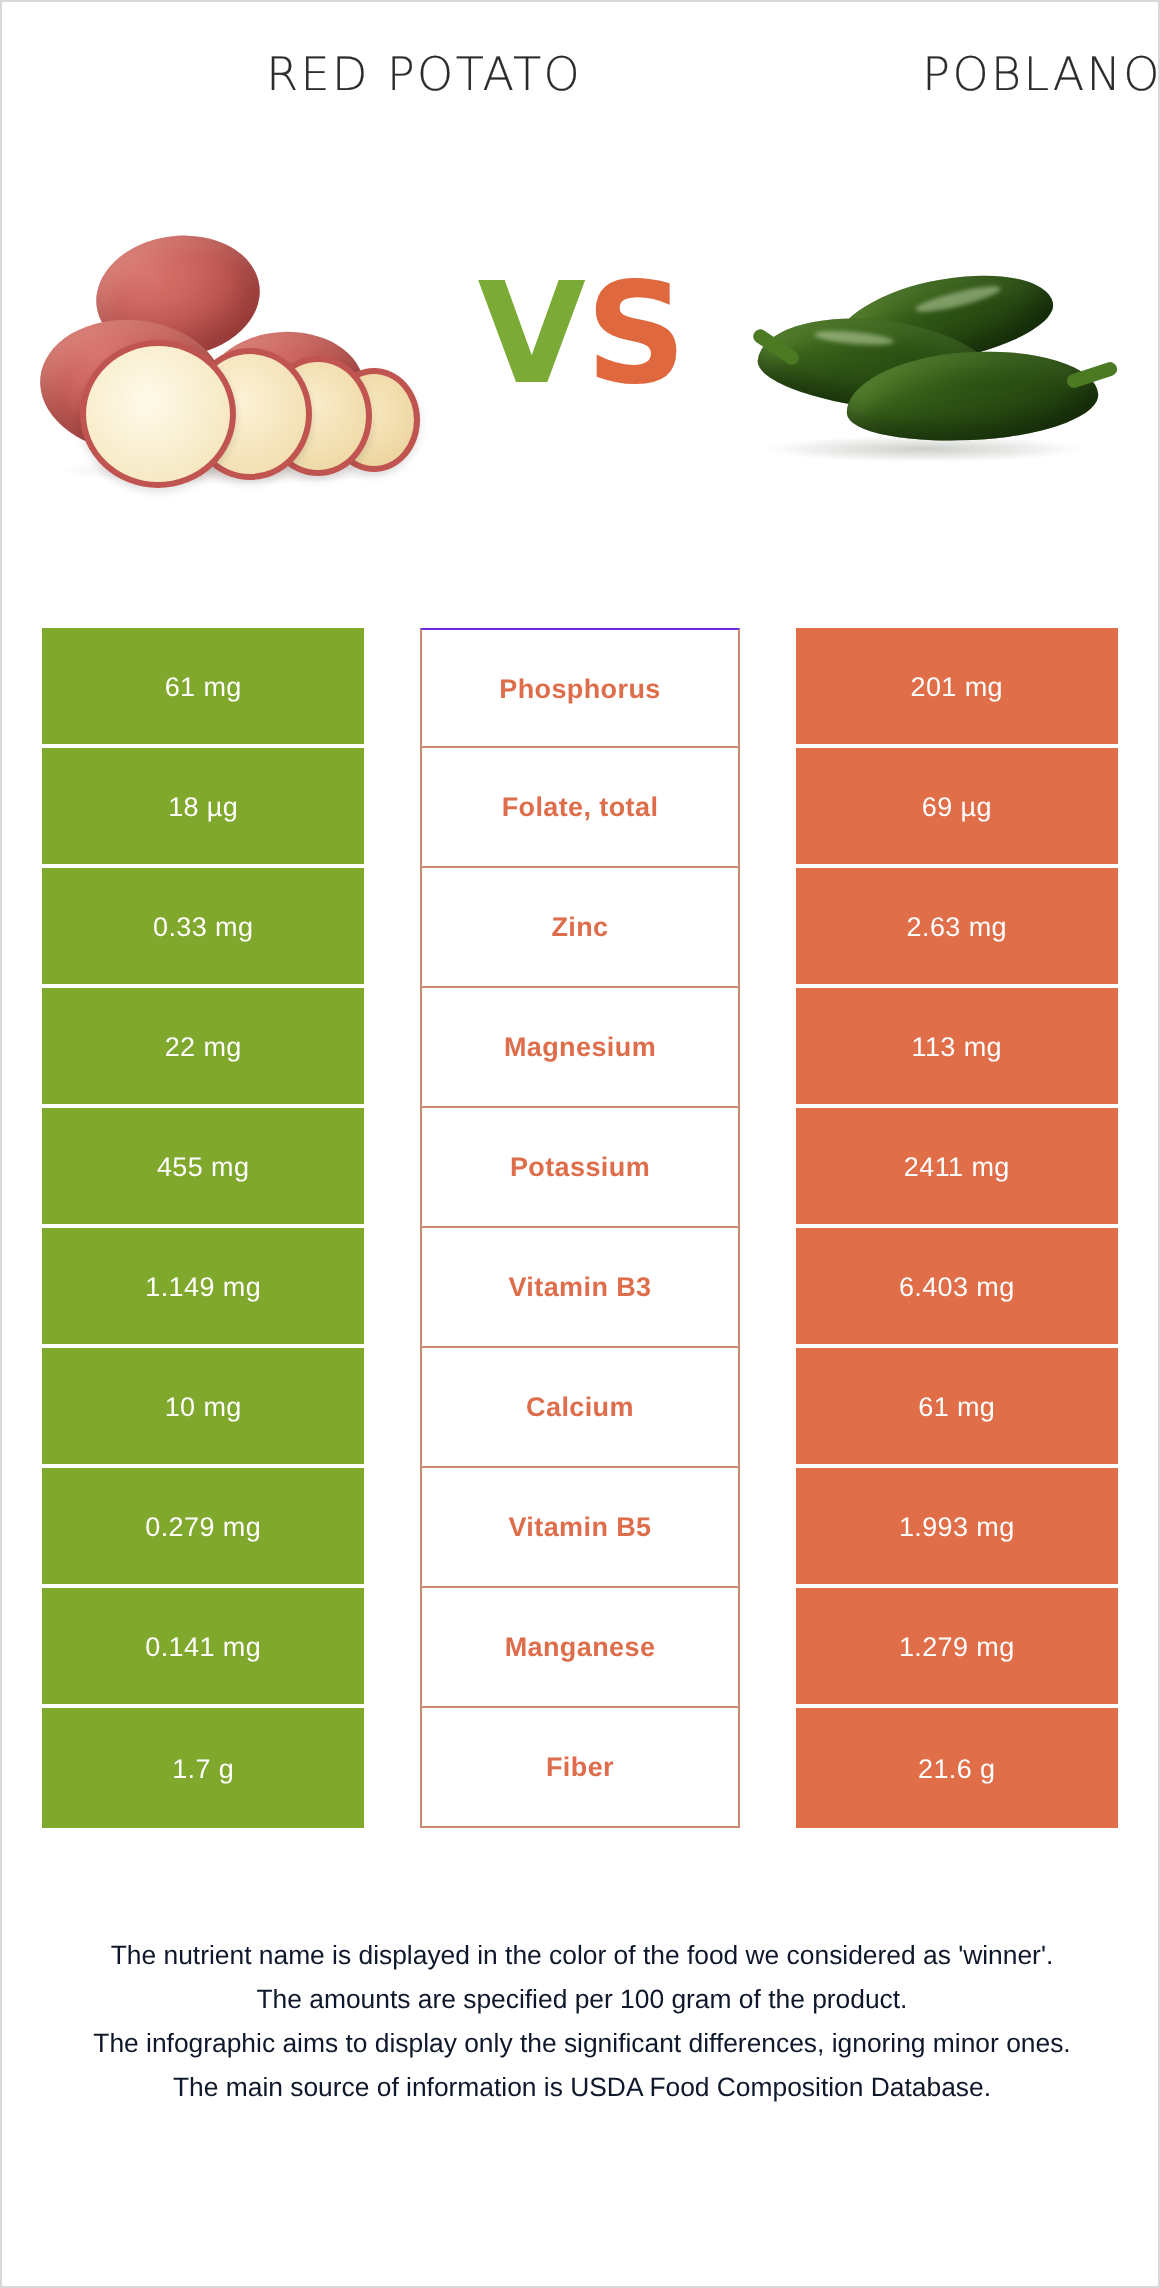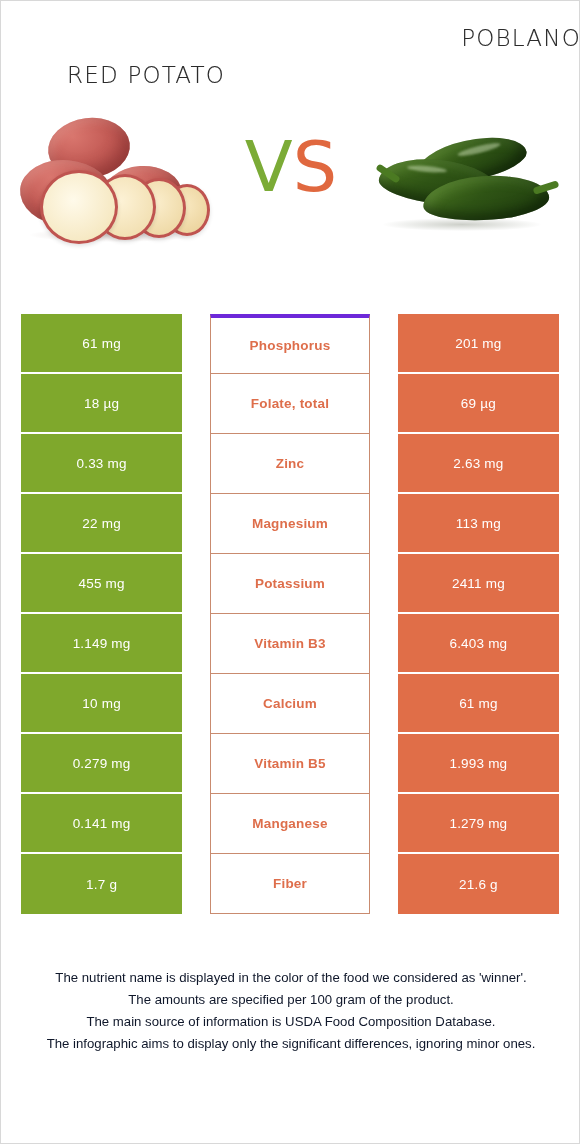--- a/index.html
+++ b/index.html
@@ -34,21 +34,21 @@
     font-size: 23px;
     line-height: 34px;
     font-weight: 300;
     letter-spacing: 1.2px;
     color: #2b2b2b;
     text-transform: uppercase;
     white-space: nowrap;
     font-family: "DejaVu Sans", sans-serif;
     -webkit-text-stroke: 0.1px #2b2b2b;
   }
-  .title-left  { left: 0;   width: 290px; text-align: center; margin-top: 37px; }
+  .title-left  { left: 0;   width: 290px; text-align: right; }
   .title-right { left: 290px; width: 290px; text-align: right; }
 
   
   .hero {
     position: absolute;
     top: 78px;
     left: 0;
     width: 580px;
     height: 215px;
   }
@@ -63,21 +63,21 @@
   .hero-left  { left: 8px;   width: 215px; }
   .hero-right { left: 352px; width: 215px; }
 
   .vs {
     position: absolute;
     left: 228px;
     top: 48px;
     width: 124px;
     text-align: center;
     font-size: 70px;
-    font-weight: 400;
+    font-weight: 700;
     line-height: 80px;
     font-family: "DejaVu Sans", sans-serif;
     white-space: nowrap;
   }
   .vs .v { color: #7bab36; }
   .vs .s { color: #e0683f; }
 
   
   .potato-art { position: relative; width: 205px; height: 150px; }
   .p-tuber {
@@ -166,21 +166,21 @@
   }
   .cell-mid {
     width: 178px;
     background: #ffffff;
     color: #de6e4b;
     font-weight: bold;
     border-bottom: 1px solid #c98b6f;
     border-left: 1px solid #c98b6f;
     border-right: 1px solid #c98b6f;
   }
-  .row:first-child .cell-mid { border-top: 4px solid #6d28d9; }
+  .row:first-child .cell-mid { border-top: 1px solid #6d28d9; }
   .cell-right {
     width: 180px;
     background: #e06e48;
     color: #ffffff;
     border-bottom: 2px solid #ffffff;
   }
   .row:last-child .cell-left,
   .row:last-child .cell-right { border-bottom: none; }
 
   
@@ -286,17 +286,17 @@
       <div class="row">
         <div class="cell cell-left">1.7 g</div>
         <div class="cell cell-mid">Fiber</div>
         <div class="cell cell-right">21.6 g</div>
       </div>
     </div>
 
   <div class="footer" id="footer-notes">
       <div>The nutrient name is displayed in the color of the food we considered as 'winner'.</div>
       <div>The amounts are specified per 100 gram of the product.</div>
+      <div>The infographic aims to display only the significant differences, ignoring minor ones.</div>
       <div>The main source of information is USDA Food Composition Database.</div>
-      <div>The infographic aims to display only the significant differences, ignoring minor ones.</div>
     </div>
 
 </div>
 
 </body></html>

